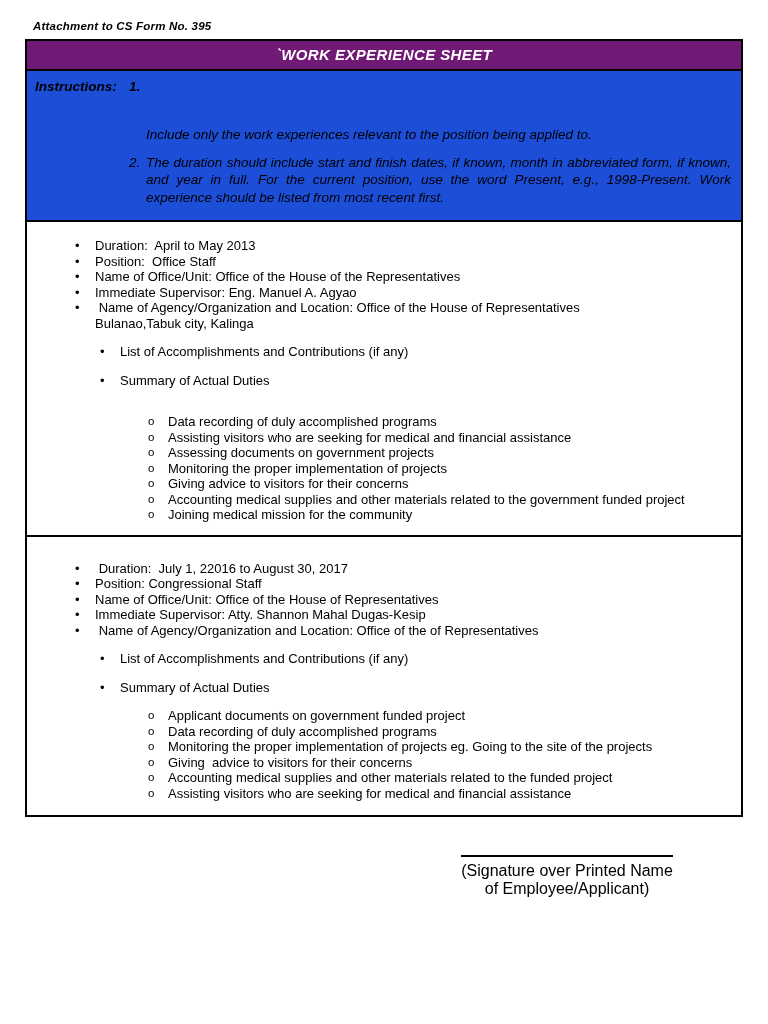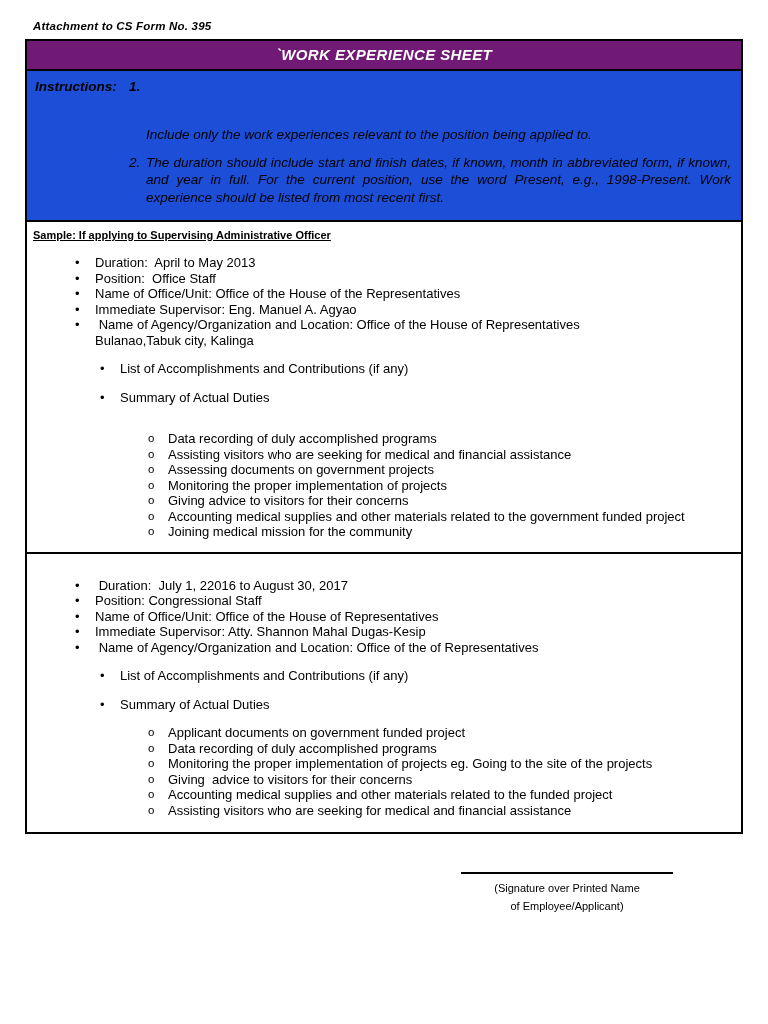--- a/index.html
+++ b/index.html
@@ -54,21 +54,21 @@
   .exp2 .fields { margin-top:0; }
   .subs { padding-left:73px; }
   .subs .row { margin-top:13px; }
   .duties { padding-left:121px; }
   .exp1 .duties { margin-top:26px; }
   .exp2 .duties { margin-top:13px; }
   .duties .mk { font-size:11.5px; }
 
   .signature {
     width:240px; margin:38px 56px 0 auto;
-    text-align:center; font-size:11px; line-height:18px;
+    text-align:center; font-size:16px; line-height:18px;
   }
   .sig-line { border-top:2.5px solid #000; width:212px; margin:0 auto 5px auto; }
   .date-row { margin-top:17px; padding-left:20px; }
 </style>
 </head>
 <body>
 
 <div class="page">
 
   <div class="attachment-note">Attachment to CS Form No. 395</div>
@@ -83,21 +83,20 @@
         <span class="inst-num1">1.</span>
         <span class="inst-text1">Include only the work experiences relevant to the position being applied to.</span>
       </div>
       <div class="inst-row2">
         <span class="inst-num2">2.</span>
         <span class="inst-text2">The duration should include start and finish dates, if known, month in abbreviated form, if known, and year in full. For the current position, use the word Present, e.g., 1998-Present. Work experience should be listed from most recent first.</span>
       </div>
     </div>
 
     <div class="exp exp1">
-      <div class="sample-label">Sample: If applying to Supervising Administrative Officer</div>
 
       <div class="fields">
 
       <div class="row">
           <span class="mk">•</span>
           <span class="tx">Duration:  April to May 2013</span>
         </div>
           <div class="row">
           <span class="mk">•</span>
           <span class="tx">Position:  Office Staff</span>

